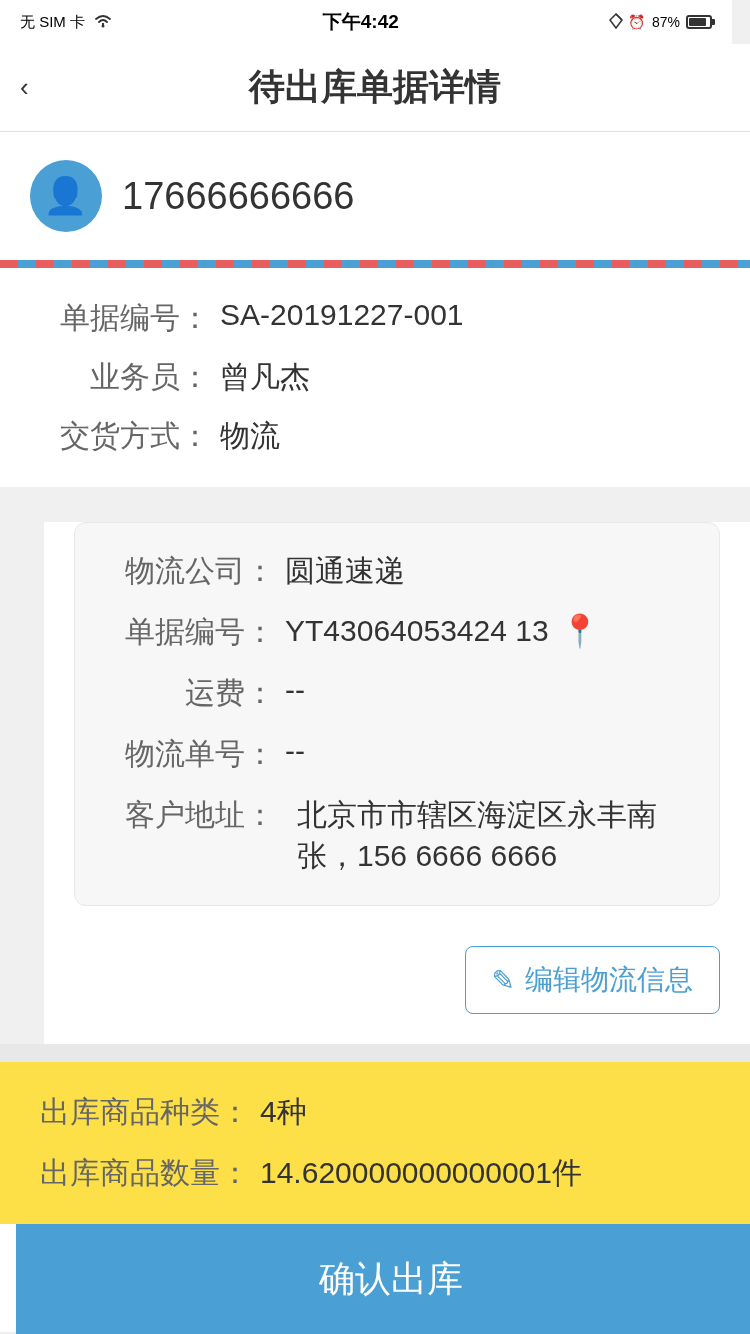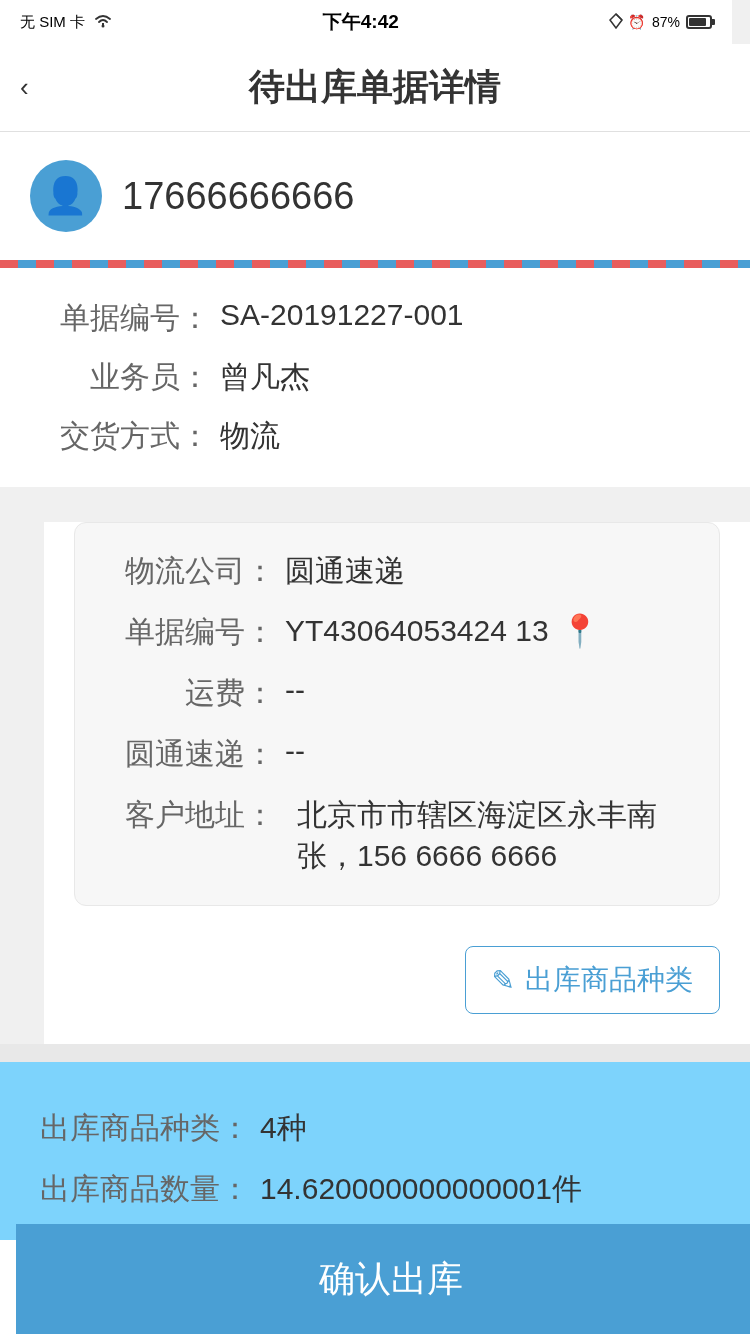--- a/index.html
+++ b/index.html
@@ -206,22 +206,22 @@
     }
 
     
     .section-separator {
       height: 18px;
       background: #e8e8e8;
     }
 
     
     .summary-card {
-      background: #7dd3fc;
-      padding: 46px 40px 10px 40px;
+      background: #fde047;
+      padding: 30px 40px 10px 40px;
     }
     .summary-row {
       display: flex;
       align-items: center;
       margin-bottom: 20px;
       font-size: 30px;
     }
     .summary-label {
       color: #666;
       min-width: 200px;
@@ -349,33 +349,33 @@
         <span class="logistics-value">
           <span>YT43064053424 13</span>
           <span class="location-icon">📍</span>
         </span>
       </div>
       <div class="logistics-row">
         <span class="logistics-label">运费：</span>
         <span class="logistics-value">--</span>
       </div>
       <div class="logistics-row">
-        <span class="logistics-label">圆通速递：</span>
+        <span class="logistics-label">物流单号：</span>
         <span class="logistics-value">--</span>
       </div>
       <div class="logistics-row">
         <span class="logistics-label">客户地址：</span>
         <span class="logistics-value" style="flex-wrap: wrap;">北京市市辖区海淀区永丰南  张，156 6666 6666</span>
       </div>
     </div>
 
     <div class="edit-btn-container">
       <button class="edit-btn">
         <span>✎</span>
-        <span>出库商品种类</span>
+        <span>编辑物流信息</span>
       </button>
     </div>
   </div>
 
   <div class="section-separator"></div>
 
   <div class="summary-card">
     <div class="summary-row">
       <span class="summary-label">出库商品种类：</span>
       <span class="summary-value">4种</span>

